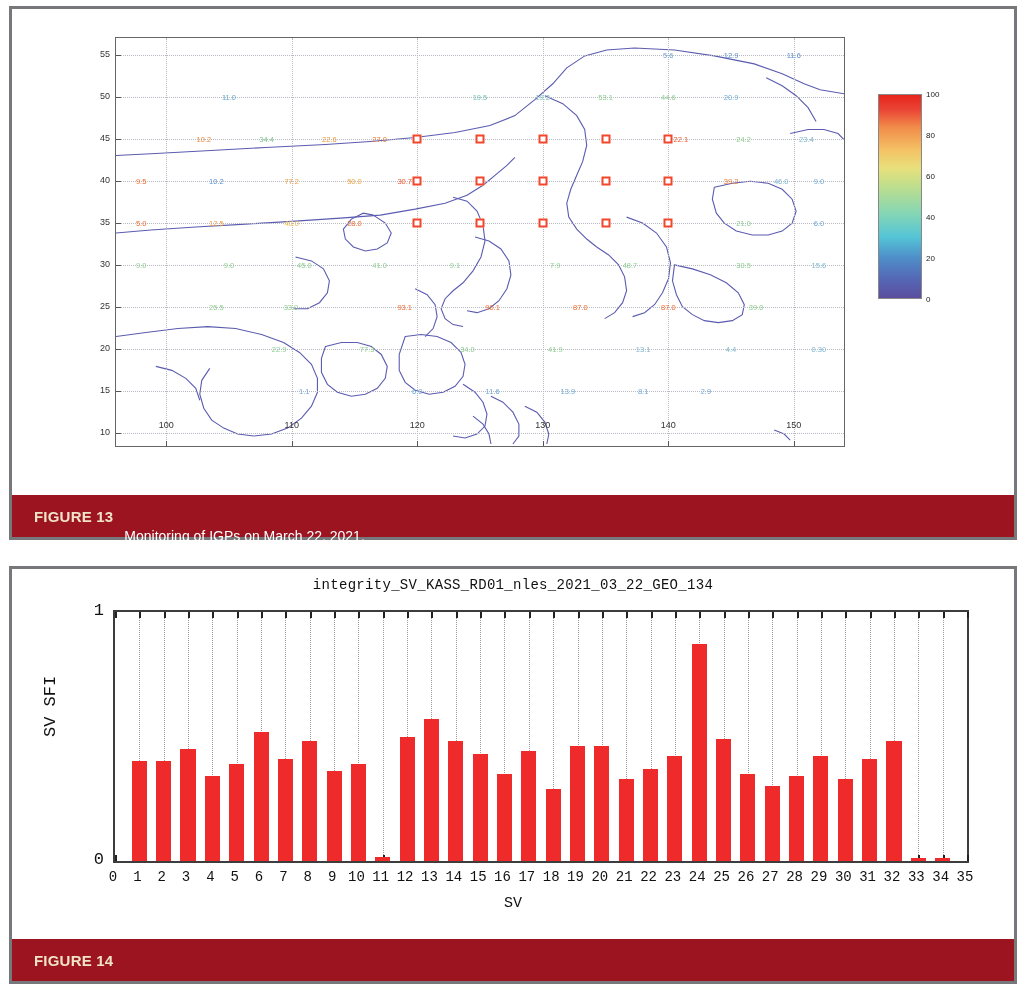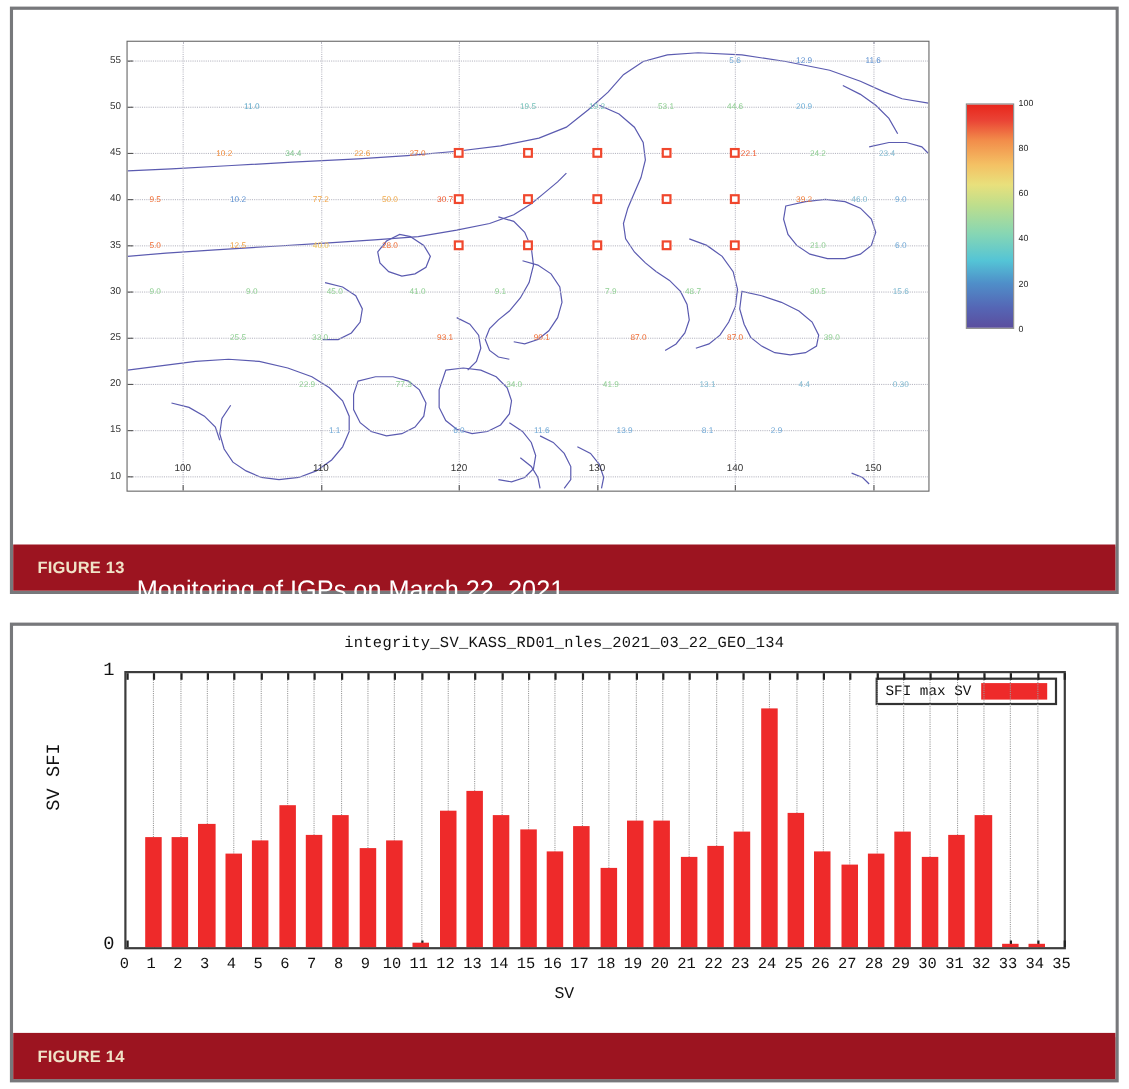--- a/index.html
+++ b/index.html
@@ -8,21 +8,21 @@
 
   .figure-card{position:absolute;left:9px;right:9px;background:#fff;
     border:3px solid #77787b;box-sizing:border-box;}
   #fig13-card{top:6px;height:534px;}
   #fig14-card{top:566px;height:418px;}
 
   .caption-bar{position:absolute;left:0;right:0;bottom:0;height:42px;
     background:#9c1420;display:flex;align-items:center;padding-left:22px;box-sizing:border-box;}
   .cap-num{color:#f0e3c8;font-family:"Liberation Sans",sans-serif;font-weight:bold;
     font-size:15px;letter-spacing:.2px;white-space:nowrap;}
-  .cap-txt{color:#ffffff;font-size:23px;margin-left:11px;white-space:nowrap;margin-top:40px;}
+  .cap-txt{color:#ffffff;font-size:14px;margin-left:11px;white-space:nowrap;margin-top:40px;}
 
   
   .fig13-body{position:absolute;left:0;top:0;right:0;height:488px;background:#fff;}
   .map-frame{position:absolute;left:103px;top:28px;width:730px;height:410px;
     border:1px solid #666;box-sizing:border-box;background:#fff;overflow:hidden;}
   .grid-v,.grid-h{position:absolute;background:transparent;}
   .grid-v{top:0;bottom:0;width:0;border-left:1px dotted #b9b9c4;}
   .grid-h{left:0;right:0;height:0;border-top:1px dotted #b9b9c4;}
 
   .coast{position:absolute;left:0;top:0;width:100%;height:100%;}
@@ -259,24 +259,20 @@
   </div>
 
   <div class="figure-card" id="fig14-card">
     <div class="fig14-body">
 
       <div class="chart-title">integrity_SV_KASS_RD01_nles_2021_03_22_GEO_134</div>
 
       <div class="ylab-txt">SV SFI</div>
 
       <div class="plot" id="plot-area">
-        <div class="legend">
-          <span class="legend-txt">SFI max SV</span>
-          <span class="legend-swatch"></span>
-        </div>
       <div class="ttick" style="left: 0px;"></div>
           <div class="btick" style="left: 0px;"></div>
           <div class="vgrid" style="left: 24.3429px;"></div>
           <div class="ttick" style="left: 24.3429px;"></div>
           <div class="btick" style="left: 24.3429px;"></div>
           <div class="vgrid" style="left: 48.6857px;"></div>
           <div class="ttick" style="left: 48.6857px;"></div>
           <div class="btick" style="left: 48.6857px;"></div>
           <div class="vgrid" style="left: 73.0286px;"></div>
           <div class="ttick" style="left: 73.0286px;"></div>

